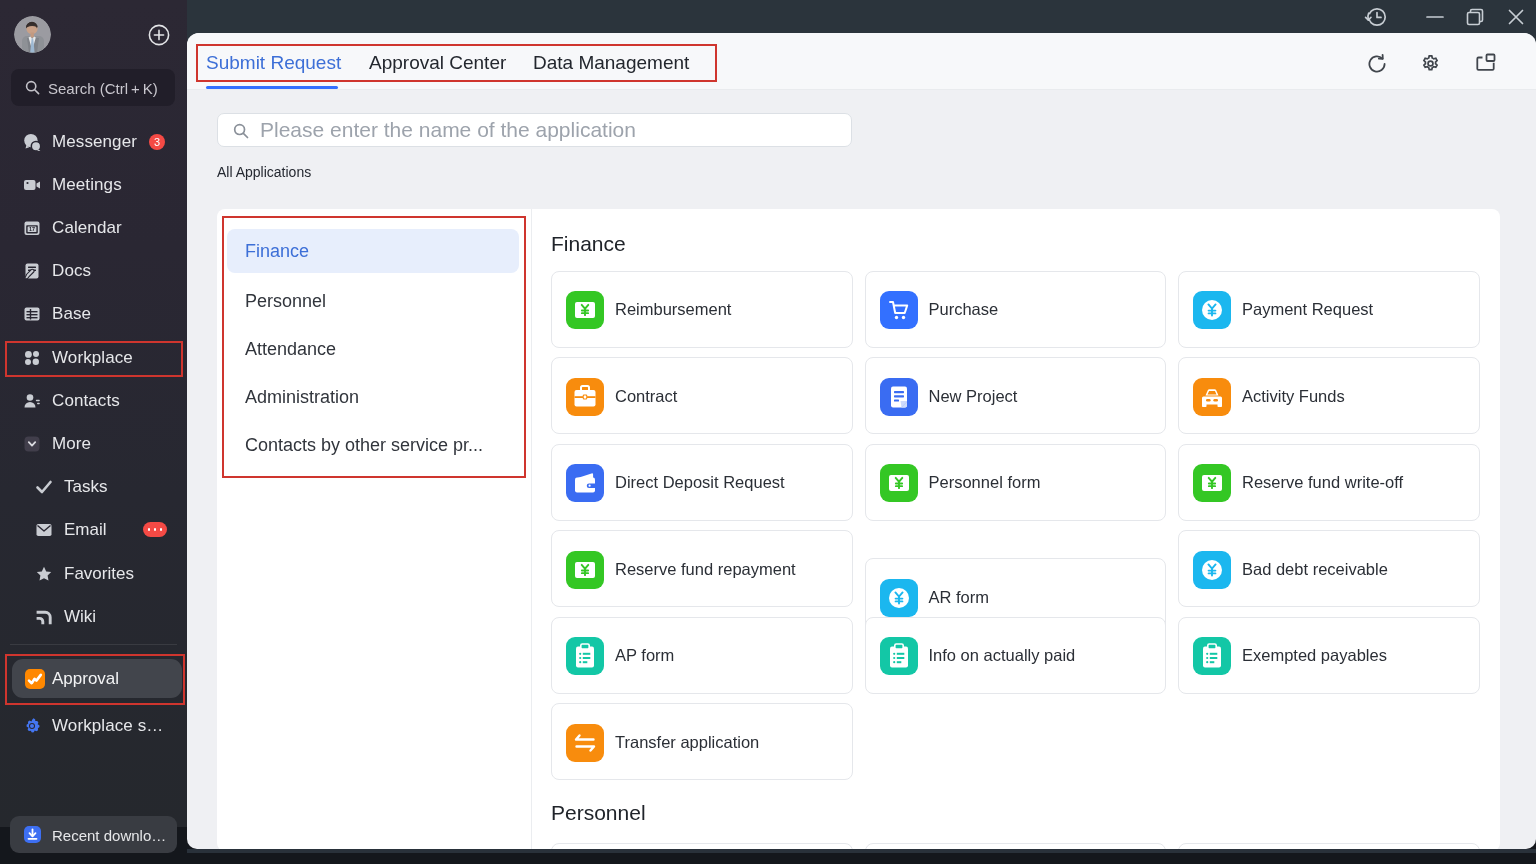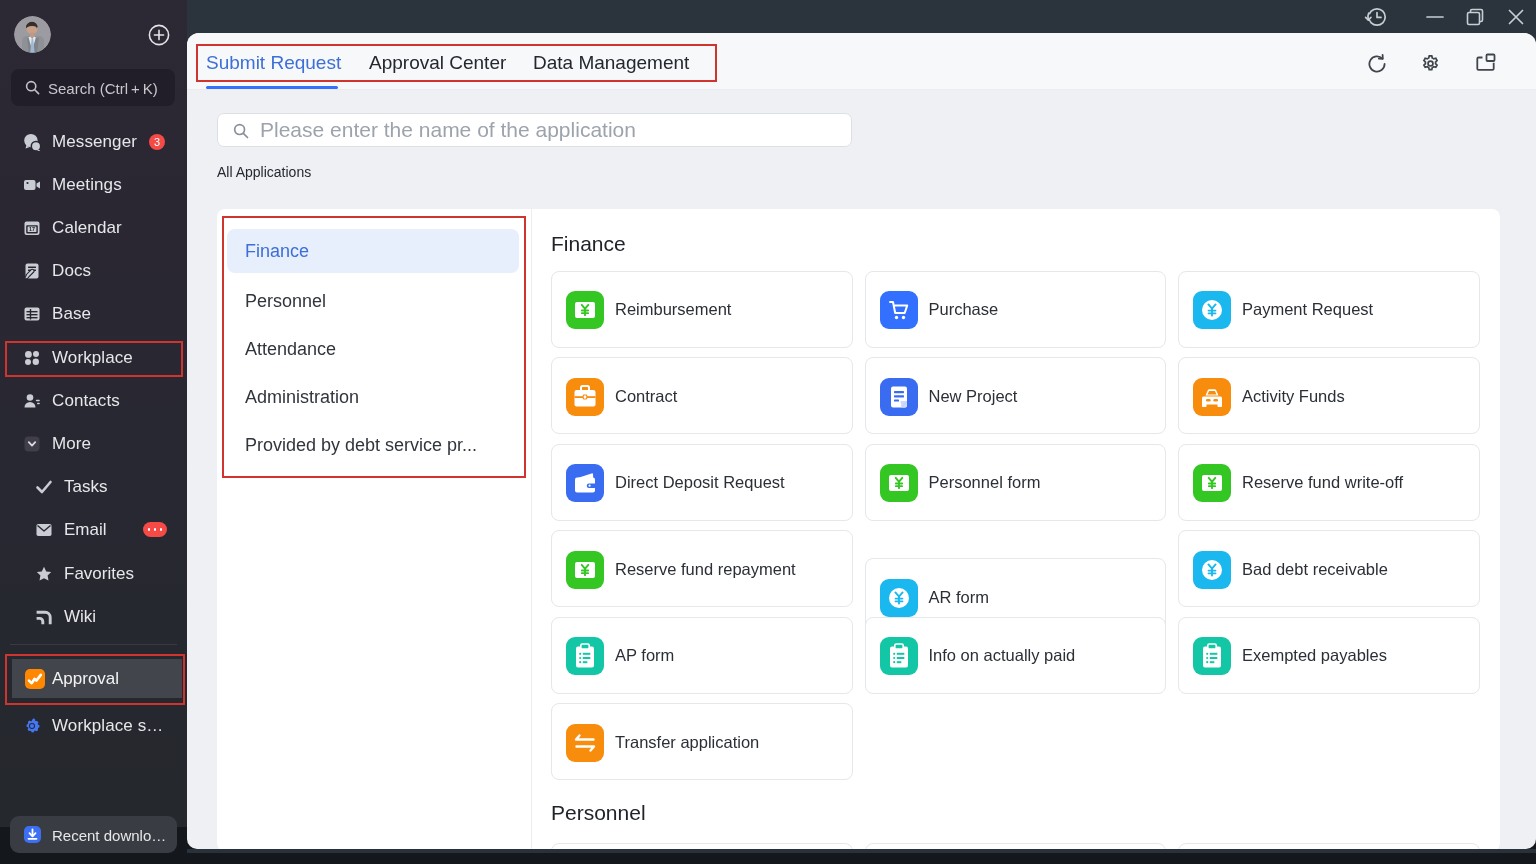--- a/index.html
+++ b/index.html
@@ -50,21 +50,21 @@
   #sbsearch { position:absolute; left:11px; top:69px; width:164px; height:37px; background:#211e29; border-radius:8px; }
   #sbsearch svg { position:absolute; left:14px; top:11px; }
   #sbsearch span { position:absolute; left:37px; top:50%; transform:translateY(-50%); font-size:15px; color:#c9c7ce; white-space:nowrap; }
 
   .badge { position:absolute; background:#f54a45; border-radius:999px; }
   #badge3 { left:149px; top:134px; width:16px; height:16px; line-height:16px; text-align:center; font-size:11px; color:#fff; }
   #badge-email { left:143px; top:521.5px; width:24px; height:15.5px; }
   #badge-email i { position:absolute; top:6.5px; width:2.6px; height:2.6px; border-radius:50%; background:#fff; }
 
   #sb-divider { position:absolute; left:10px; top:644px; width:167px; height:1px; background:rgba(255,255,255,0.09); }
-  #approval-row { position:absolute; left:12px; top:659px; width:170px; height:39px; background:#42454c; border-radius:0; }
+  #approval-row { position:absolute; left:12px; top:659px; width:170px; height:39px; background:#42454c; border-radius:11px; }
   #approval-row svg { position:absolute; left:12.5px; top:10px; }
   #approval-row span { position:absolute; left:40px; top:50%; transform:translateY(-50%); font-size:17px; color:#f2f3f4; }
   #redbox-approval { position:absolute; left:4.5px; top:653.5px; width:180px; height:51px; border:2.5px solid #cf352e; }
   #redbox-workplace { position:absolute; left:5px; top:341px; width:178px; height:36px; border:2.5px solid #cf352e; }
   #wps { position:absolute; left:0; top:704px; width:187px; height:43px; }
   #recent { position:absolute; left:10px; top:816px; width:167px; height:37px; background:#393c42; border-radius:9px; }
   #recent svg { position:absolute; left:14px; top:10px; }
   #recent span { position:absolute; left:42px; top:50%; transform:translateY(-50%); font-size:15px; color:#e6e7e9; white-space:nowrap; }
 
   #bottomstrip { position:absolute; left:0; top:853px; width:1536px; height:11px; background:#14171c; }
@@ -291,21 +291,21 @@
       </div>
     <div id="allapps">All Applications</div>
     <div id="panel">
       <div id="vdivider"></div>
       <div id="cat-active">
           <span>Finance</span>
         </div>
       <div class="cat" style="top:82px;">Personnel</div>
       <div class="cat" style="top:130px;">Attendance</div>
       <div class="cat" style="top:178px;">Administration</div>
-      <div class="cat" style="top:226px;">Provided by debt service pr...</div>
+      <div class="cat" style="top:226px;">Contacts by other service pr...</div>
       <div id="redbox-cats"></div>
       <div class="sec-h" style="top:23px;">Finance</div>
       <div class="card" style="left:334.0px; top:62.0px;">
           <div class="ci"><svg width="38" height="38" viewBox="0 0 38 38">
               <rect x="0" y="0" width="38" height="38" rx="9" fill="#34c724"></rect>
               <rect x="9" y="11" width="20" height="16" rx="2" fill="#fff"></rect>
               <g fill="none" stroke="#34c724" stroke-width="1.9" stroke-linecap="round">
                 <path d="M 15.69 13.85 L 19.00 17.71 L 22.31 13.85"></path>
                 <path d="M 19.00 17.71 L 19.00 24.15"></path>
                 <path d="M 15.87 19.55 L 22.13 19.55"></path>

